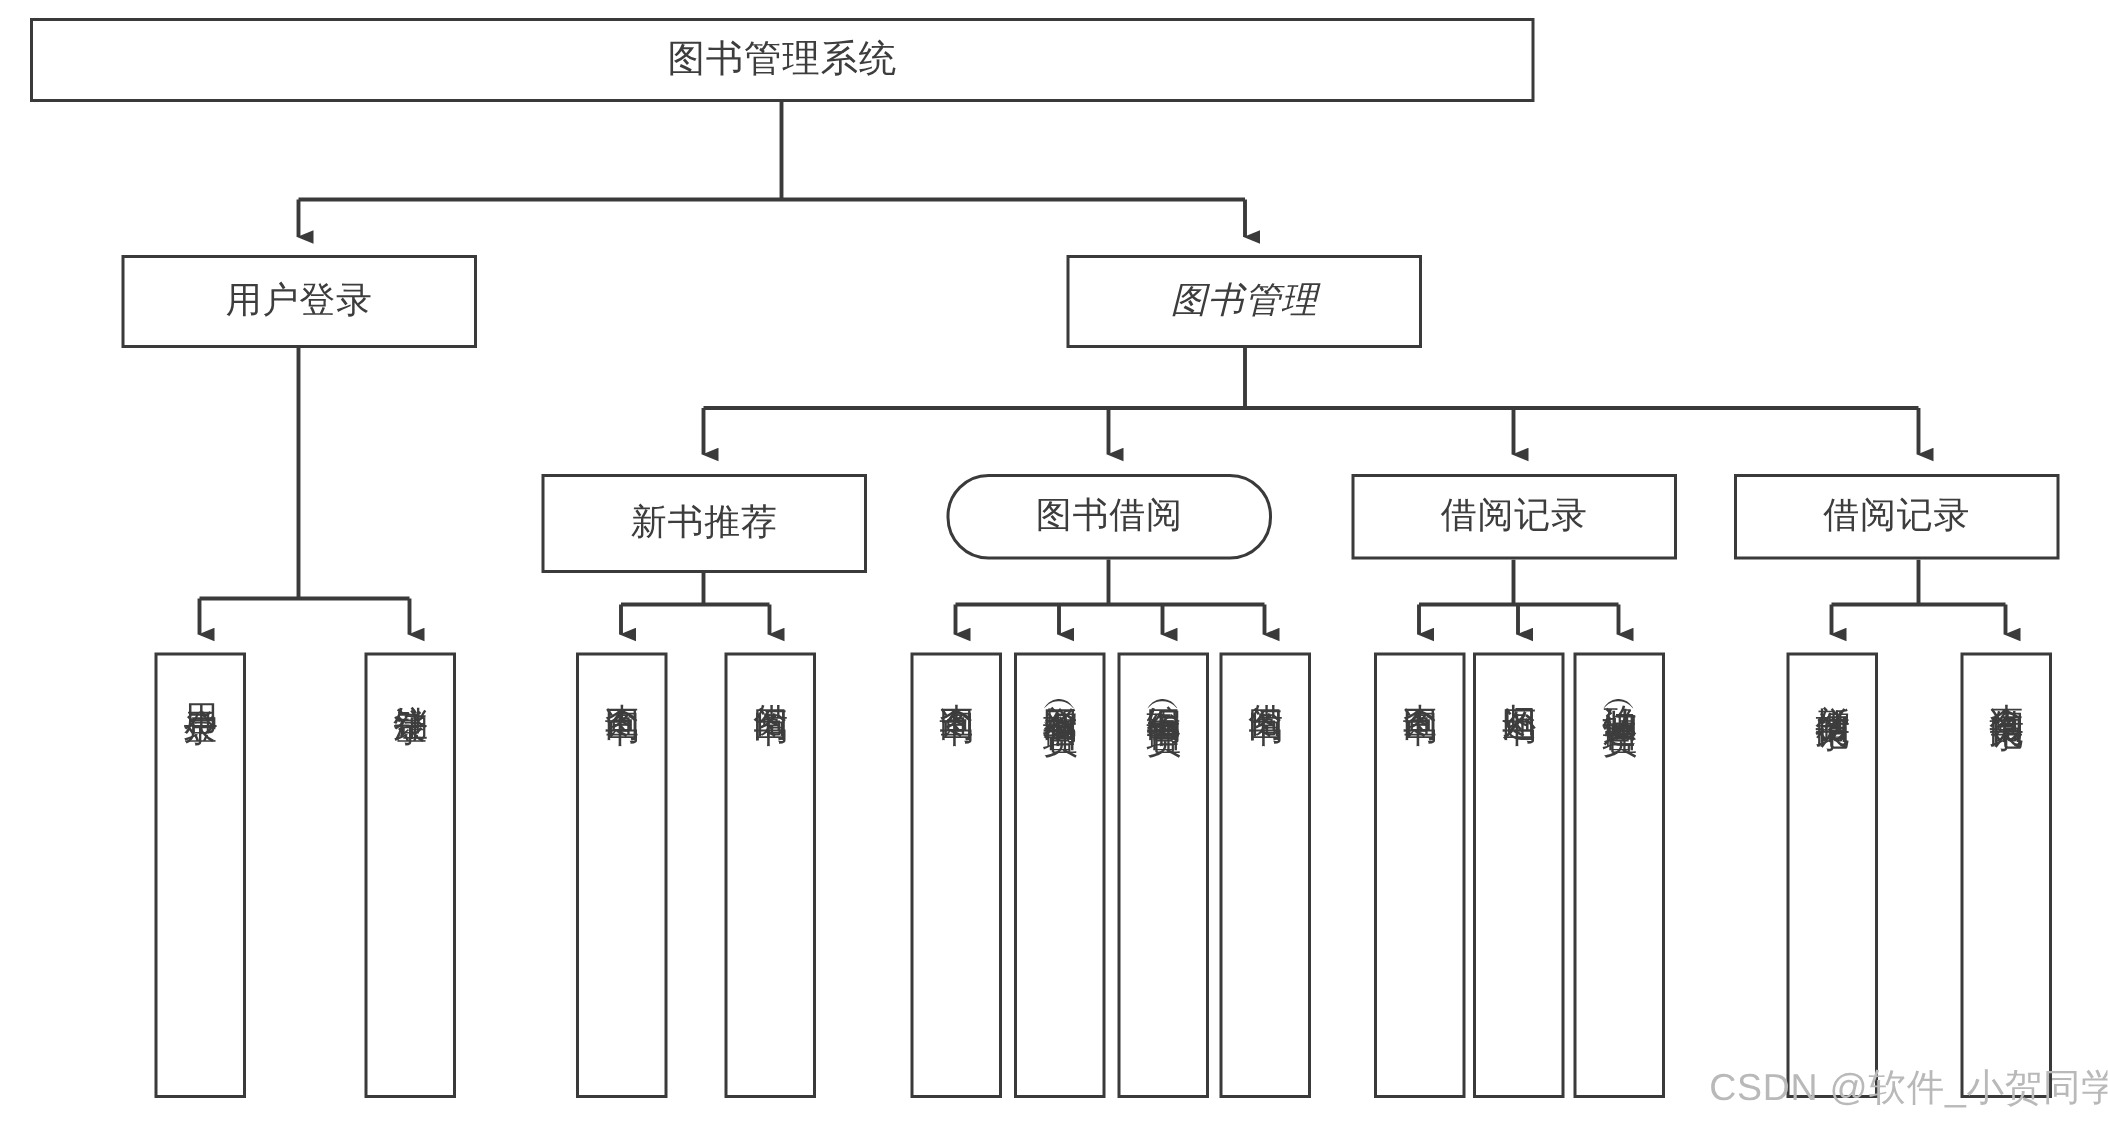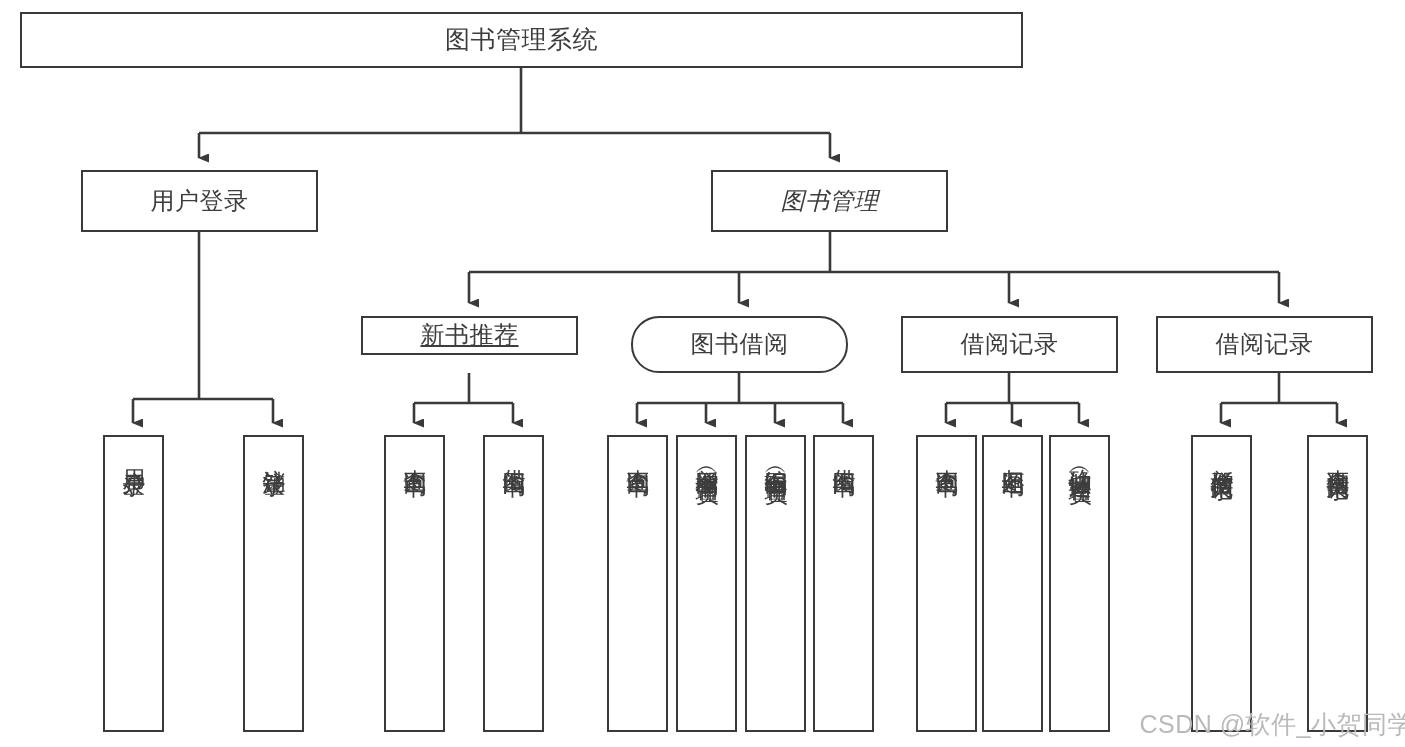--- a/index.html
+++ b/index.html
@@ -140,21 +140,21 @@
     <span class="lbl">图书管理系统</span>
   </div>
 
   <div class="node h" style="left:81px;top:170px;width:237px;height:62px;">
     <span class="lbl">用户登录</span>
   </div>
   <div class="node h" style="left:711px;top:170px;width:237px;height:62px;font-style:italic;">
     <span class="lbl">图书管理</span>
   </div>
 
-  <div class="node h" style="left:361px;top:316px;width:217px;height:39px;text-decoration:underline;">
+  <div class="node h" style="left:361px;top:316px;width:217px;height:66px;">
     <span class="lbl">新书推荐</span>
   </div>
   <div class="node h" style="left:631px;top:316px;width:217px;height:57px;border-radius:28px;">
     <span class="lbl">图书借阅</span>
   </div>
   <div class="node h" style="left:901px;top:316px;width:217px;height:57px;">
     <span class="lbl">借阅记录</span>
   </div>
   <div class="node h" style="left:1156px;top:316px;width:217px;height:57px;">
     <span class="lbl">借阅记录</span>

